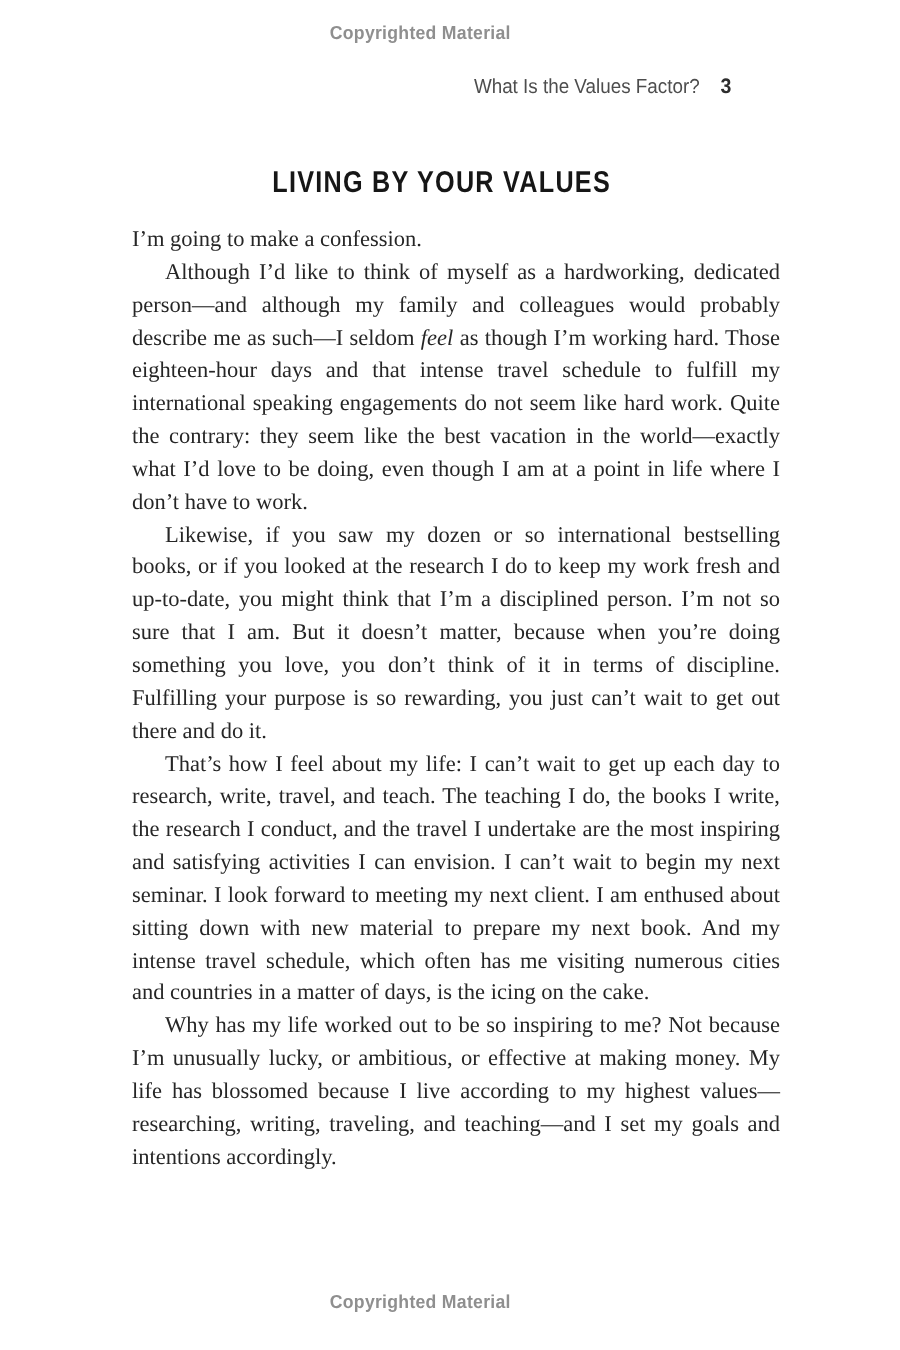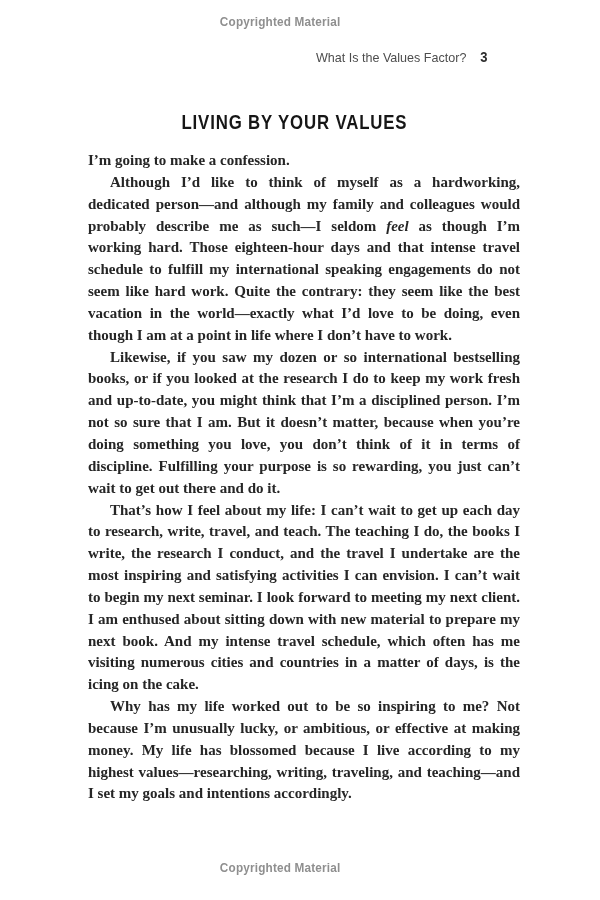--- a/index.html
+++ b/index.html
@@ -60,21 +60,21 @@
     left: 88px;
     top: 150px;
     width: 432px;
     font-family: "Liberation Serif", serif;
     font-size: 15px;
     line-height: 21.85px;
     color: #262626;
     text-align: justify;
     hyphens: none;
   }
-  .body-text p { margin: 0; text-indent: 22px; font-weight: bold; }
+  .body-text p { margin: 0; text-indent: 22px; }
   .body-text p.first { text-indent: 0; }
   .body-text i { font-style: italic; }
 </style>
 </head>
 <body>
 
 <div class="page">
 
   <div class="copyright top">
     <span>Copyrighted Material</span>

